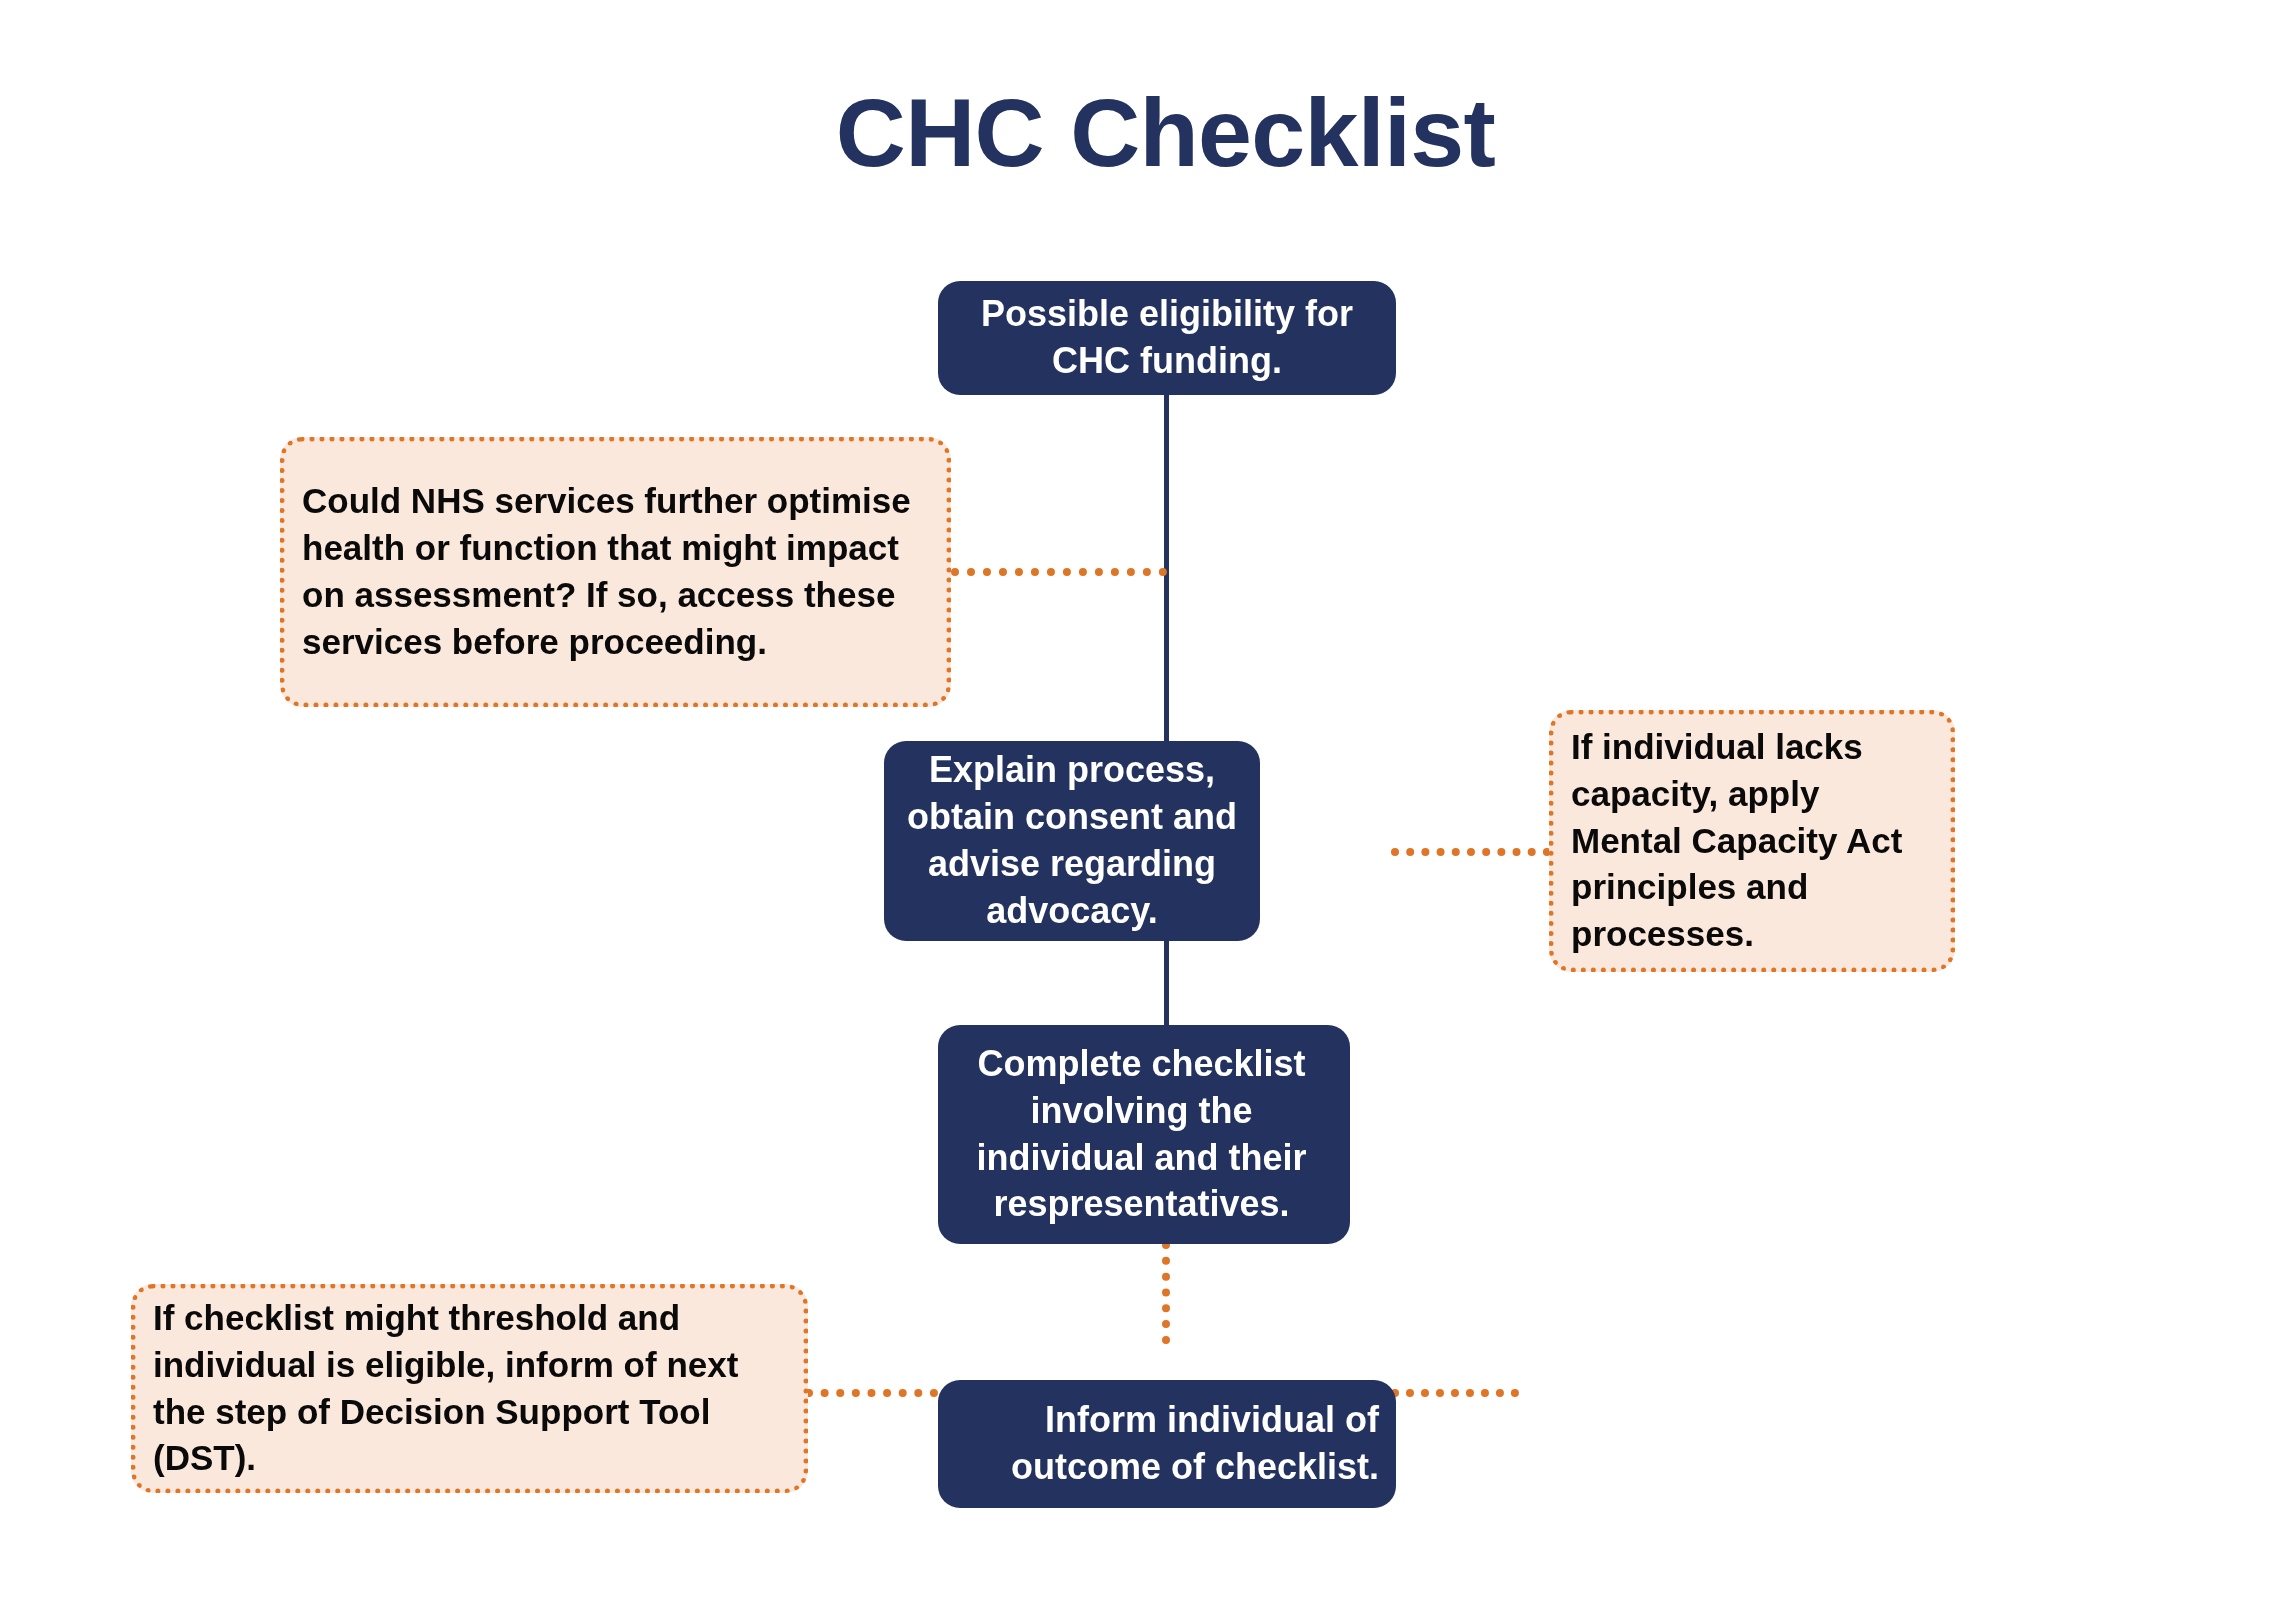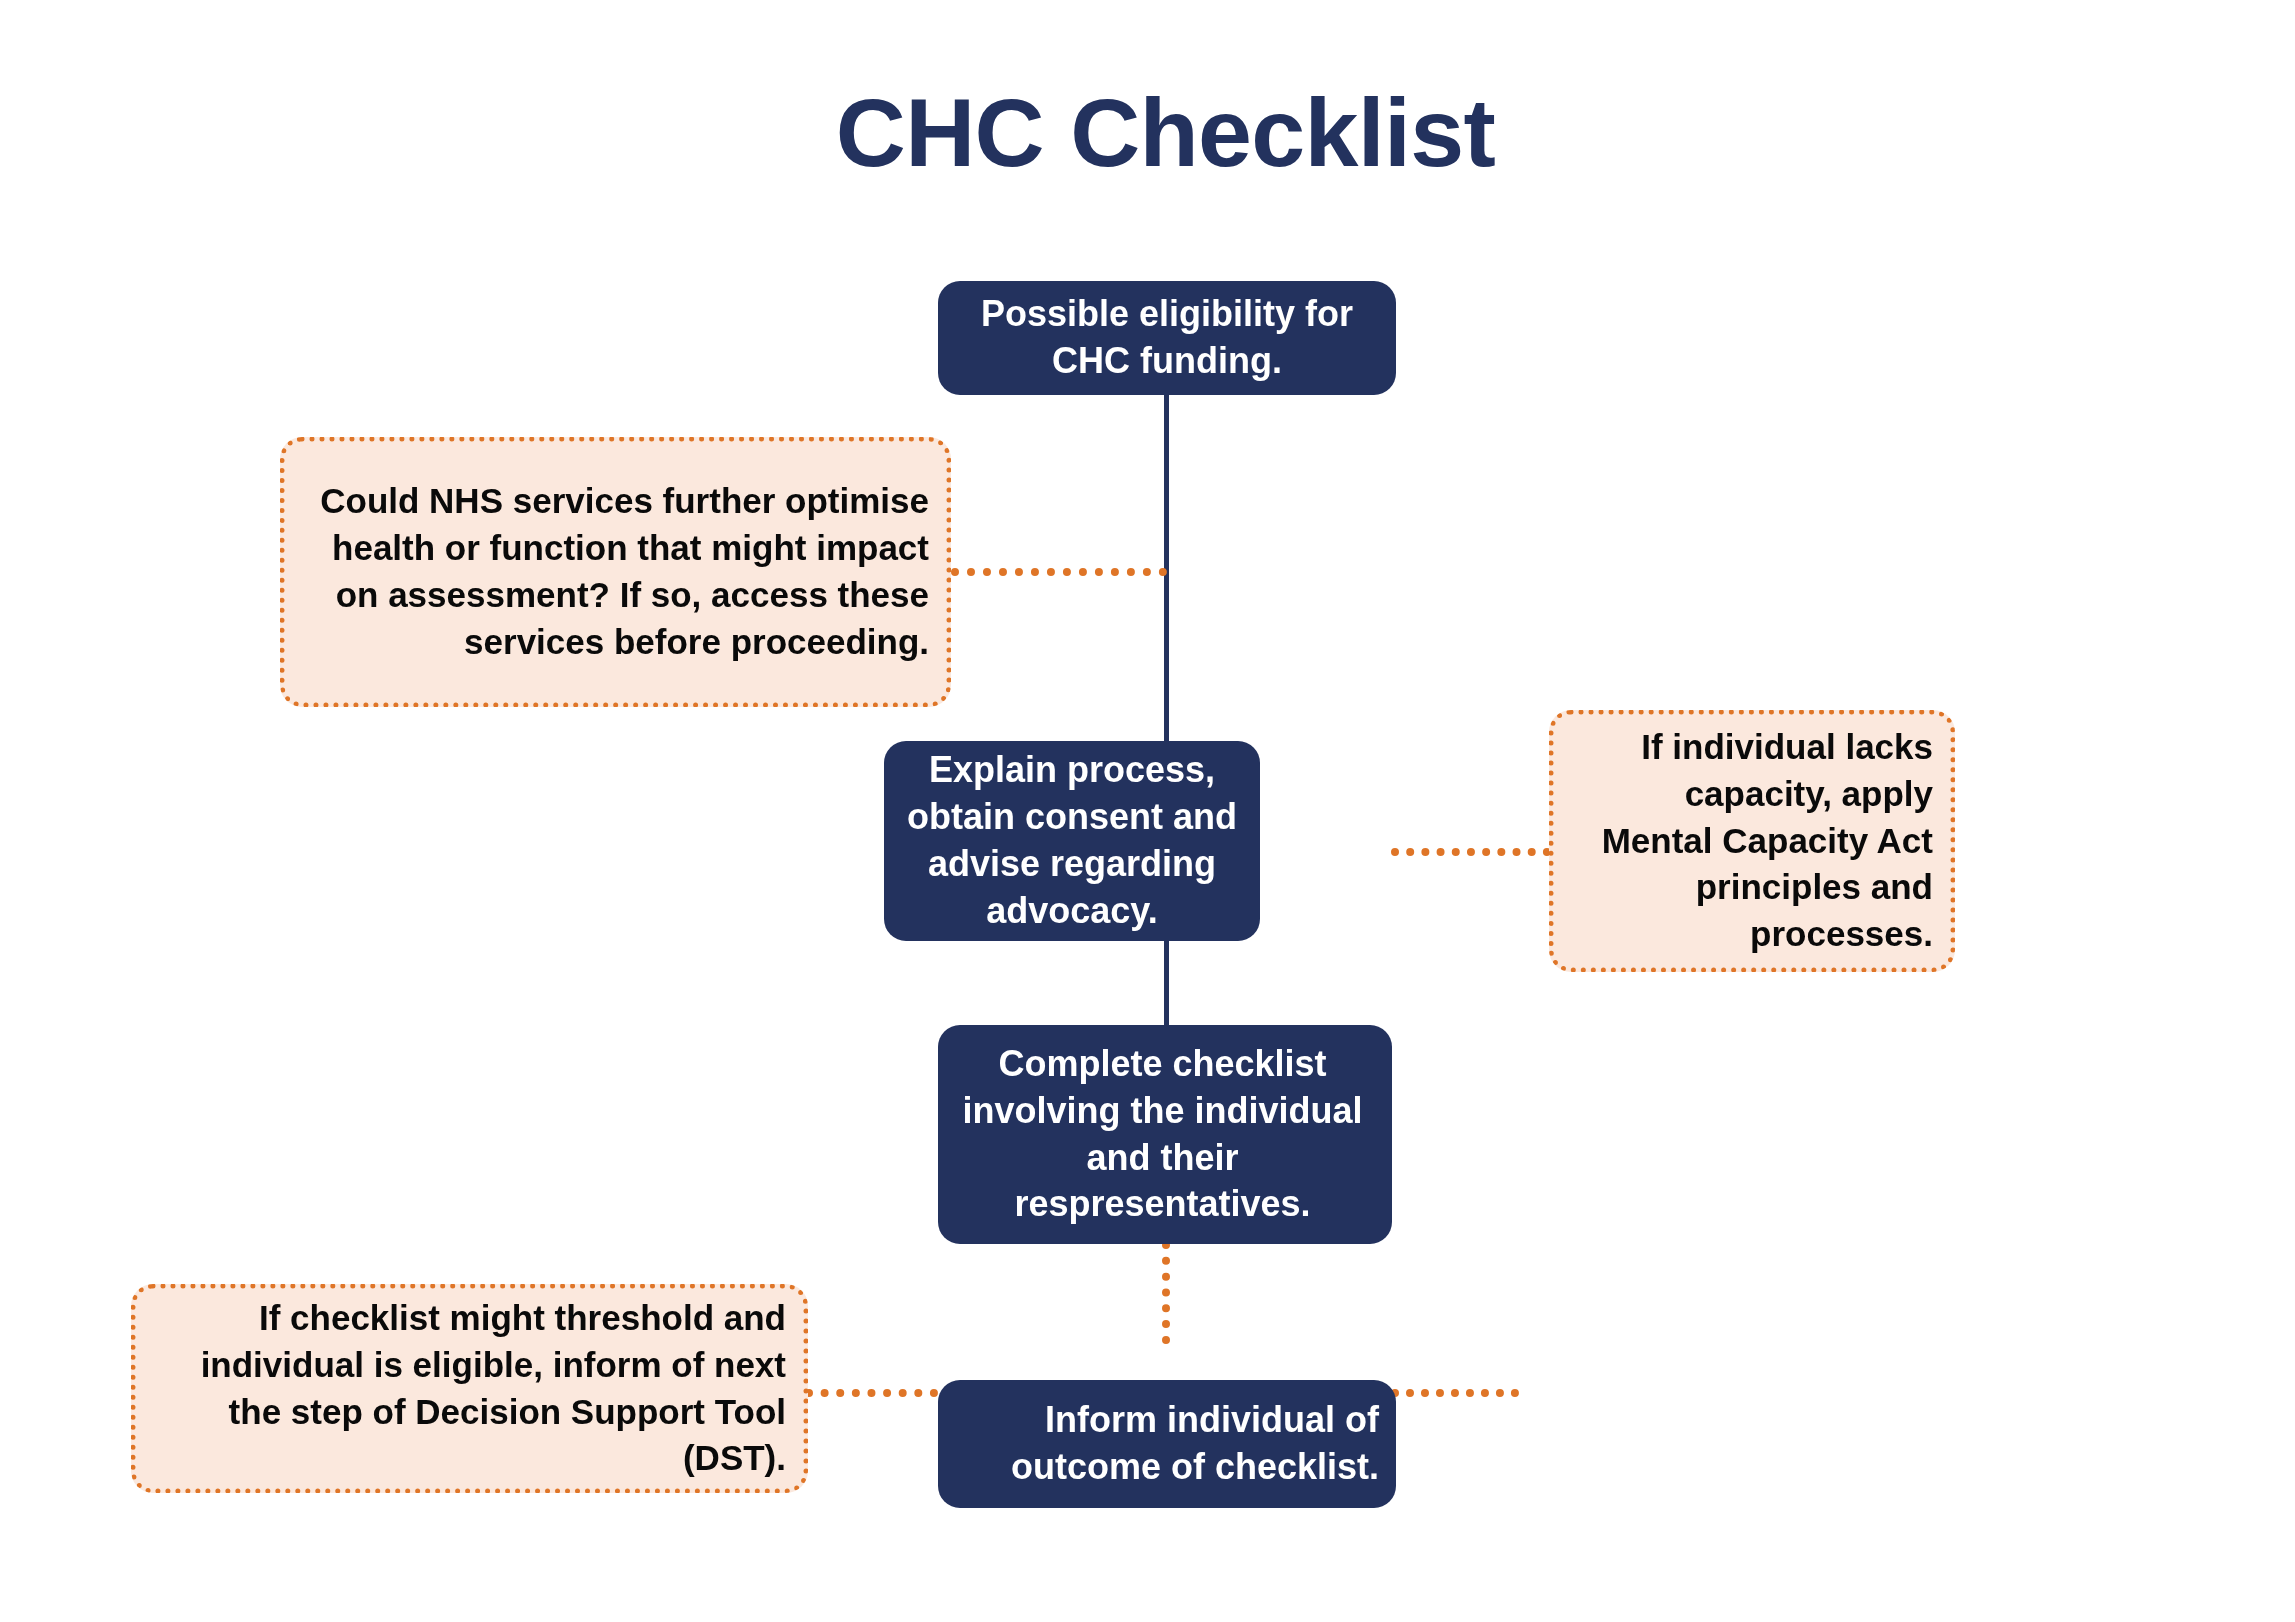--- a/index.html
+++ b/index.html
@@ -54,21 +54,21 @@
   
   .note {
     position: absolute;
     background: #fbe8dd;
     border: 5.9px dotted #df7527;
     border-radius: 22px;
     color: #0a0a0a;
     display: flex;
     align-items: center;
     justify-content: center;
-    text-align: right;
+    text-align: left;
     font-size: 35px;
     font-weight: 700;
     line-height: 1.34;
     padding: 7.9px 17px;
     box-sizing: border-box;
     z-index: 3;
   }
 
   
   .conn-solid-v {
@@ -108,21 +108,21 @@
   <div class="conn-dot-h" style="left:1373px; top:848px; width:160px;"></div>
 
   <div class="conn-dot-h" style="left:787px; top:1389px; width:133px;"></div>
 
   <div class="conn-dot-h" style="left:1373px; top:1389px; width:128px;"></div>
 
   <div class="node" style="left:920px; top:281px; width:458px; height:114px;">Possible eligibility for CHC funding.</div>
 
   <div class="node" style="left:866px; top:741px; width:376px; height:200px;">Explain process, obtain consent and advise regarding advocacy.</div>
 
-  <div class="node" style="left:920px; top:1025px; width:454px; height:219px;padding-left:12px;">Complete checklist involving the individual and their respresentatives.</div>
+  <div class="node" style="left:920px; top:1025px; width:412px; height:219px;padding-left:12px;">Complete checklist involving the individual and their respresentatives.</div>
 
   <div class="node" style="left:920px; top:1380px; width:458px; height:128px;text-align:right;">Inform individual of outcome of checklist.</div>
 
   <div class="note" style="left:262px; top:437px; width:671px; height:270px;">Could NHS services further optimise health or function that might impact on assessment? If so, access these services before proceeding.</div>
 
   <div class="note" style="left:1531px; top:710px; width:406px; height:262px;">If individual lacks capacity, apply Mental Capacity Act principles and processes.</div>
 
   <div class="note" style="left:113px; top:1284px; width:677px; height:209px;">If checklist might threshold and individual is eligible, inform of next the step of Decision Support Tool (DST).</div>
 
 

